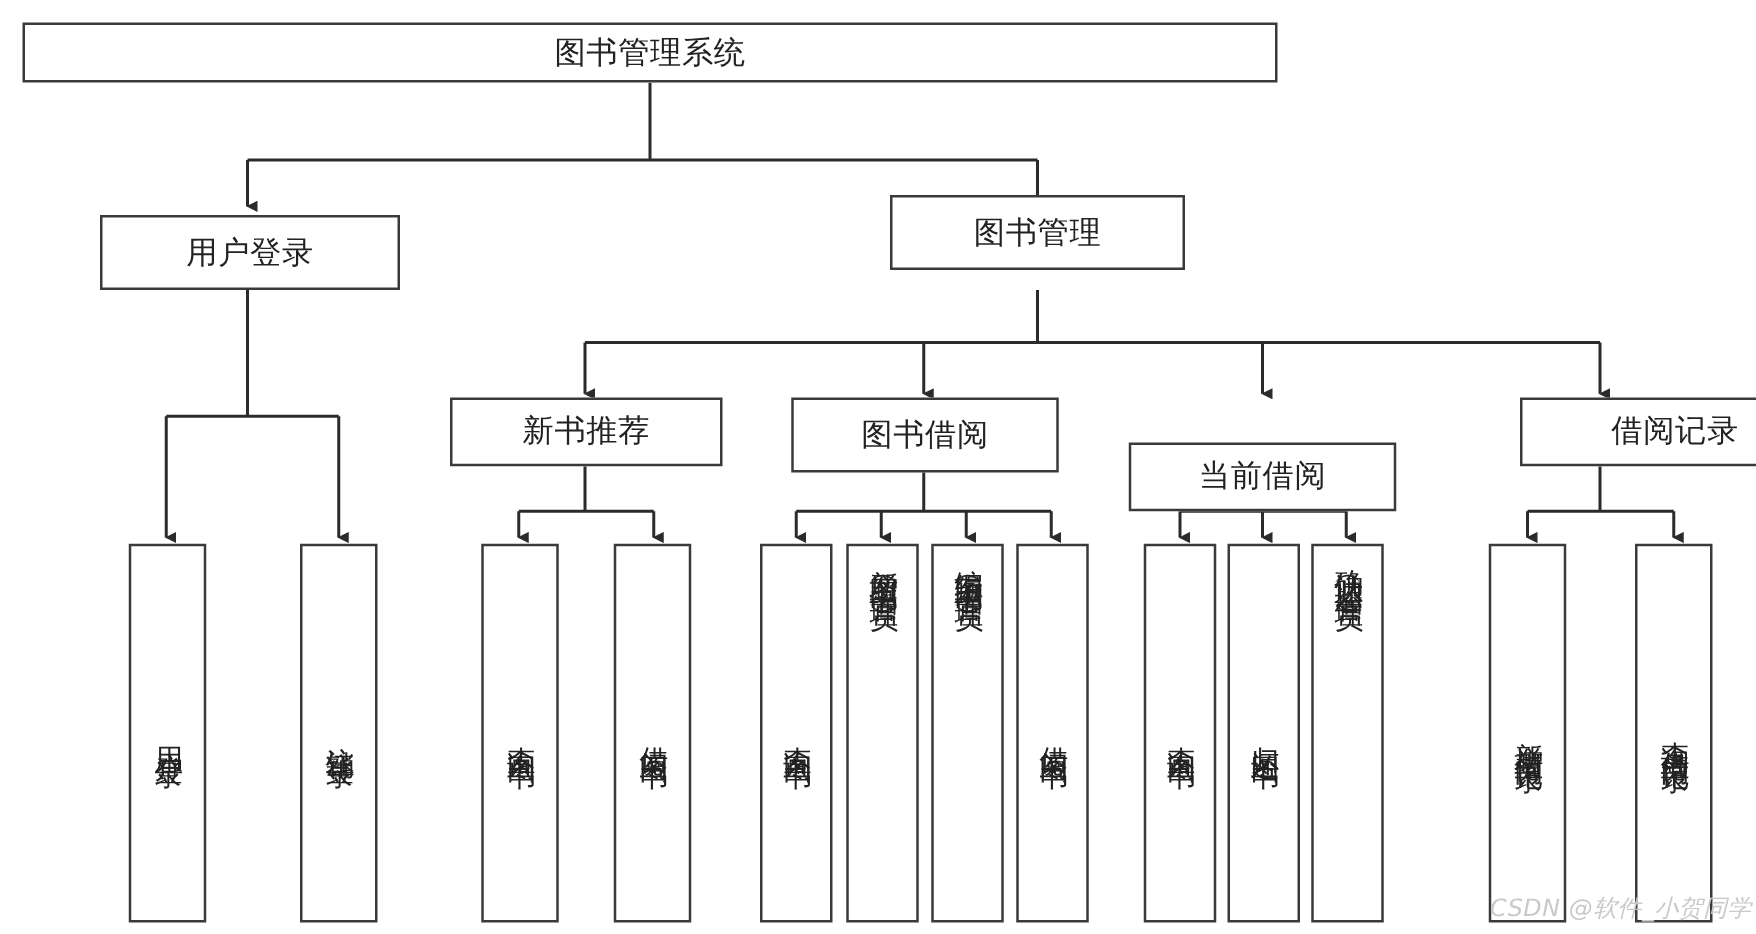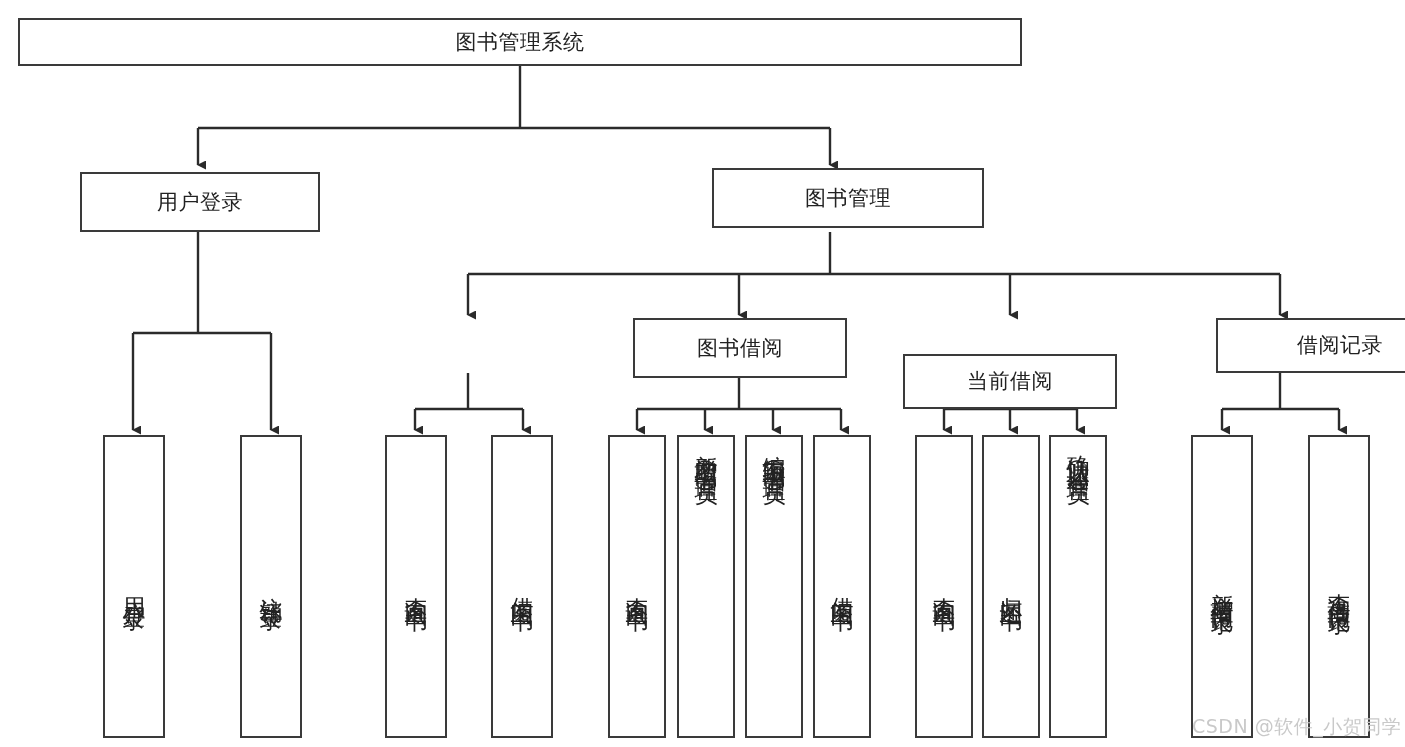--- a/index.html
+++ b/index.html
@@ -32,21 +32,21 @@
     box-sizing: border-box;
     background: #ffffff;
     border: 2px solid #3a3a3a;
     display: flex;
     align-items: center;
     justify-content: center;
     z-index: 2;
   }
   .node .lbl {
     color: #222222;
-    font-size: 21px;
+    font-size: 25px;
     line-height: 1.15;
     letter-spacing: 0.5px;
     white-space: nowrap;
     text-align: center;
   }
   
   .node.vert {
     align-items: flex-start;
     justify-content: center;
     padding-top: 0;
@@ -130,24 +130,27 @@
     </g>
   </svg>
 
   <div class="node" style="left:18px; top:18px; width:1004px; height:48px;">
     <span class="lbl">图书管理系统</span>
   </div>
 
   <div class="node" style="left:80px; top:172px; width:240px; height:60px;">
     <span class="lbl">用户登录</span>
   </div>
-  <div class="node" style="left:712px; top:168px; width:272px; height:60px;">
+  <div class="node" style="left:712px; top:156px; width:236px; height:60px;">
     <span class="lbl">图书管理</span>
   </div>
 
+  <div class="node" style="left:360px; top:318px; width:218px; height:55px;">
+    <span class="lbl">新书推荐</span>
+  </div>
   <div class="node" style="left:633px; top:318px; width:214px; height:60px;">
     <span class="lbl">图书借阅</span>
   </div>
   <div class="node" style="left:903px; top:318px; width:214px; height:55px;margin-top:36px;">
     <span class="lbl">当前借阅</span>
   </div>
   <div class="node" style="left:1172px; top:318px; width:248px; height:55px;margin-left:44px;">
     <span class="lbl">借阅记录</span>
   </div>
 
@@ -188,15 +191,15 @@
     <span class="lbl">确认归还（管理员）</span>
   </div>
 
   <div class="node vert mid" style="left:1191px; top:435px; width:62px; height:303px;">
     <span class="lbl">新增借阅记录</span>
   </div>
   <div class="node vert mid" style="left:1308px; top:435px; width:62px; height:303px;">
     <span class="lbl">查询借阅记录</span>
   </div>
 
-  <div class="watermark" style="left:1192px; top:714px;">CSDN @软件_小贺同学</div>
+  <div class="watermark" style="left:1192px; top:714px;font-style:italic;">CSDN @软件_小贺同学</div>
 
 </div>
 
 </body></html>

